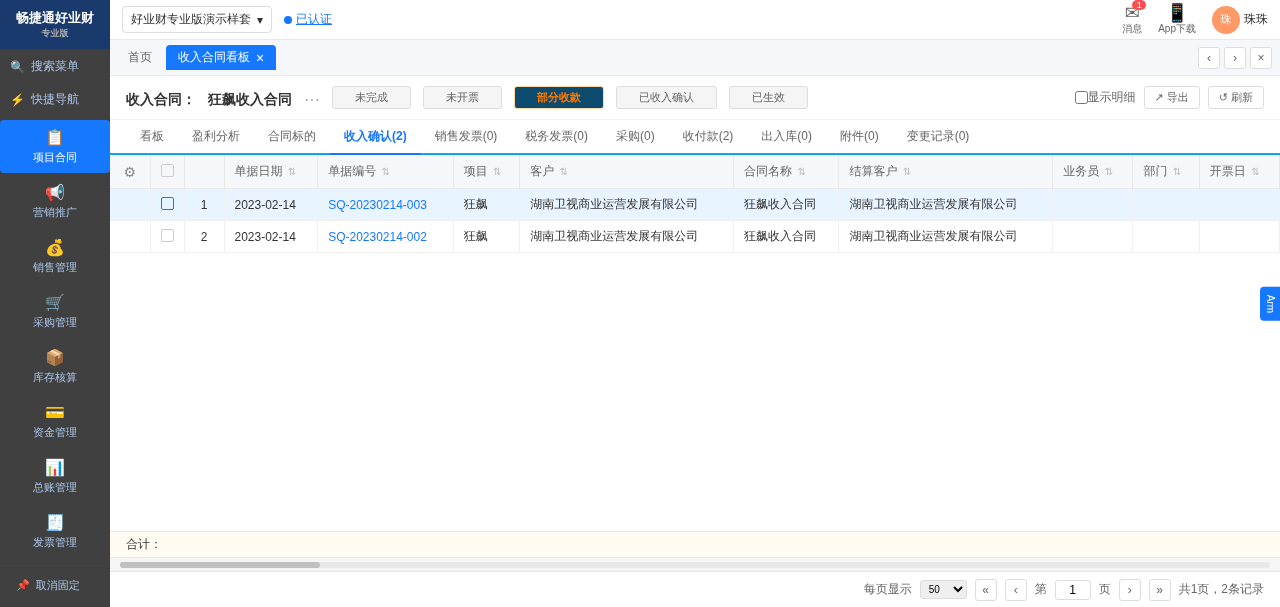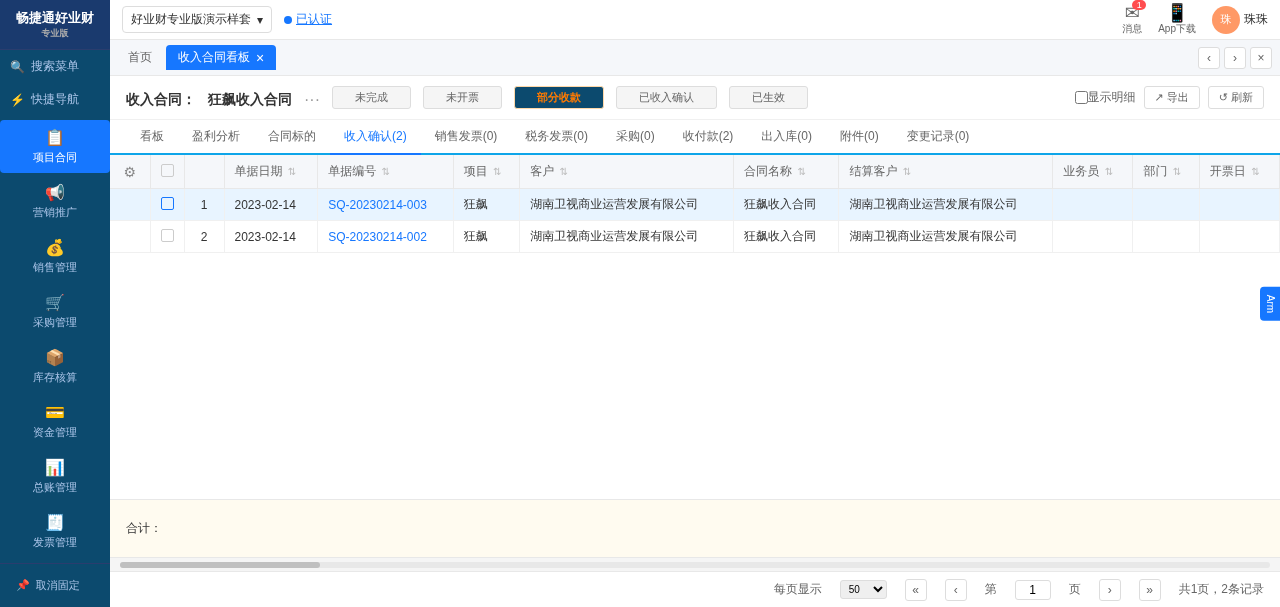--- a/index.html
+++ b/index.html
@@ -1,19 +1,19 @@
 <!DOCTYPE html>
 <html><head>
   <meta charset="utf-8">
   <style>
     * { margin: 0; padding: 0; box-sizing: border-box; }
     body { font-family: 'Microsoft YaHei', Arial, sans-serif; font-size: 12px; background: #f0f2f5; color: #333; width: 1280px; height: 607px; overflow: hidden; display: flex; }
 
     
-    .sidebar { width: 110px; background: #0c4a6e; height: 607px; display: flex; flex-direction: column; flex-shrink: 0; }
+    .sidebar { width: 110px; background: #404040; height: 607px; display: flex; flex-direction: column; flex-shrink: 0; }
     .sidebar-logo { height: 50px; background: #1a3a6e; display: flex; align-items: center; justify-content: center; color: #fff; font-size: 13px; font-weight: bold; padding: 0 8px; border-bottom: 1px solid #2a3d6e; }
     .sidebar-logo-text { display: flex; flex-direction: column; align-items: center; }
     .sidebar-logo-sub { font-size: 9px; color: #aaa; }
     .sidebar-search { display: flex; align-items: center; padding: 8px 10px; color: #aac4e8; cursor: pointer; font-size: 12px; gap: 6px; }
     .sidebar-nav { display: flex; flex-direction: column; align-items: center; padding: 4px 0; gap: 2px; flex: 1; overflow-y: auto; }
     .sidebar-item { width: 100%; display: flex; flex-direction: column; align-items: center; padding: 8px 4px; color: #aac4e8; cursor: pointer; font-size: 11px; gap: 3px; border-radius: 4px; }
     .sidebar-item.active { background: #1677ff; color: #fff; }
     .sidebar-item-icon { font-size: 16px; }
     .sidebar-bottom { padding: 8px; border-top: 1px solid #2a3d6e; }
     .sidebar-bottom-item { display: flex; align-items: center; gap: 6px; color: #aac4e8; padding: 6px 8px; cursor: pointer; font-size: 11px; }
@@ -52,46 +52,46 @@
     .status-uninvoiced { color: #666; background: #f5f5f5; border-color: #ddd; }
     .status-partial { color: #ff7a00; background: #0c4a6e; border-color: #ffd8a8; font-weight: bold; }
     .status-confirmed { color: #666; background: #f5f5f5; border-color: #ddd; }
     .status-active { color: #666; background: #f5f5f5; border-color: #ddd; }
     .contract-actions { margin-left: auto; display: flex; gap: 8px; align-items: center; }
     .contract-action-btn { padding: 3px 10px; border-radius: 3px; font-size: 11px; border: 1px solid #ddd; cursor: pointer; color: #666; background: #fff; display: flex; align-items: center; gap: 3px; }
 
     
     .subtabs { display: flex; padding: 0 16px; border-bottom: 2px solid #0ea5e9; flex-shrink: 0; background: #fff; }
     .subtab { padding: 8px 14px; font-size: 12px; color: #666; cursor: pointer; border-bottom: 2px solid transparent; margin-bottom: -2px; white-space: nowrap; }
-    .subtab.active { color: #1677ff; border-bottom-color: #1677ff; font-weight: 400; }
+    .subtab.active { color: #1677ff; border-bottom-color: #1677ff; font-weight: 700; }
 
     
     .table-wrap { flex: 1; overflow: auto; }
     table { width: 100%; border-collapse: collapse; font-size: 12px; }
     thead tr { background: #f5f7fa; }
     th { padding: 8px 10px; text-align: left; color: #666; font-weight: normal; border-bottom: 1px solid #e8e8e8; white-space: nowrap; border-right: 1px solid #e8e8e8; }
     td { padding: 7px 10px; border-bottom: 1px solid #f0f0f0; color: #333; white-space: nowrap; border-right: 1px solid #f0f0f0; }
     tr.row-selected td { background: #e8f4ff; }
     .col-setting { width: 40px; text-align: center; }
     .col-no { width: 40px; text-align: center; }
     .col-cb { width: 30px; text-align: center; }
     .link-cell { color: #1677ff; cursor: pointer; text-decoration: none; }
     .sort-icon { color: #bbb; font-size: 10px; margin-left: 2px; }
 
     
-    .table-footer { background: #fffbf0; border-top: 1px solid #e8e8e8; padding: 20px 16px; font-size: 12px; color: #333; flex-shrink: 0; display: flex; align-items: center; gap: 8px; }
+    .table-footer { background: #fffbf0; border-top: 1px solid #e8e8e8; padding: 4px 16px; font-size: 12px; color: #333; flex-shrink: 0; display: flex; align-items: center; gap: 8px; }
     .table-footer-label { font-weight: 500; }
 
     
     .scrollbar-area { height: 14px; background: #f5f5f5; border-top: 1px solid #e8e8e8; flex-shrink: 0; display: flex; align-items: center; padding: 0 10px; }
     .scrollbar-track { flex: 1; height: 6px; background: #e8e8e8; border-radius: 3px; position: relative; }
     .scrollbar-thumb { position: absolute; left: 0; width: 200px; height: 6px; background: #c0c0c0; border-radius: 3px; }
 
     
-    .pagination { height: 36px; display: flex; align-items: center; justify-content: flex-end; padding: 0 16px; border-top: 1px solid #e8e8e8; gap: 18px; flex-shrink: 0; font-size: 12px; color: #666; }
+    .pagination { height: 36px; display: flex; align-items: center; justify-content: flex-end; padding: 0 16px; border-top: 1px solid #e8e8e8; gap: 8px; flex-shrink: 0; font-size: 12px; color: #666; }
     .pagination-select { border: 1px solid #ddd; border-radius: 3px; padding: 2px 4px; font-size: 10px; }
     .pagination-btn { width: 22px; height: 22px; display: flex; align-items: center; justify-content: center; border: 1px solid #ddd; border-radius: 3px; cursor: pointer; color: #666; background: #fff; }
     .pagination-input { width: 36px; border: 1px solid #ddd; border-radius: 3px; padding: 2px 4px; text-align: center; font-size: 12px; }
     .pagination-total { color: #666; }
 
     
     .right-float { position: fixed; right: 0; top: 50%; transform: translateY(-50%); }
     .float-btn { width: 20px; background: #1677ff; color: #fff; padding: 8px 3px; font-size: 10px; cursor: pointer; writing-mode: vertical-rl; border-radius: 4px 0 0 4px; display: flex; align-items: center; justify-content: center; gap: 2px; }
 
     

